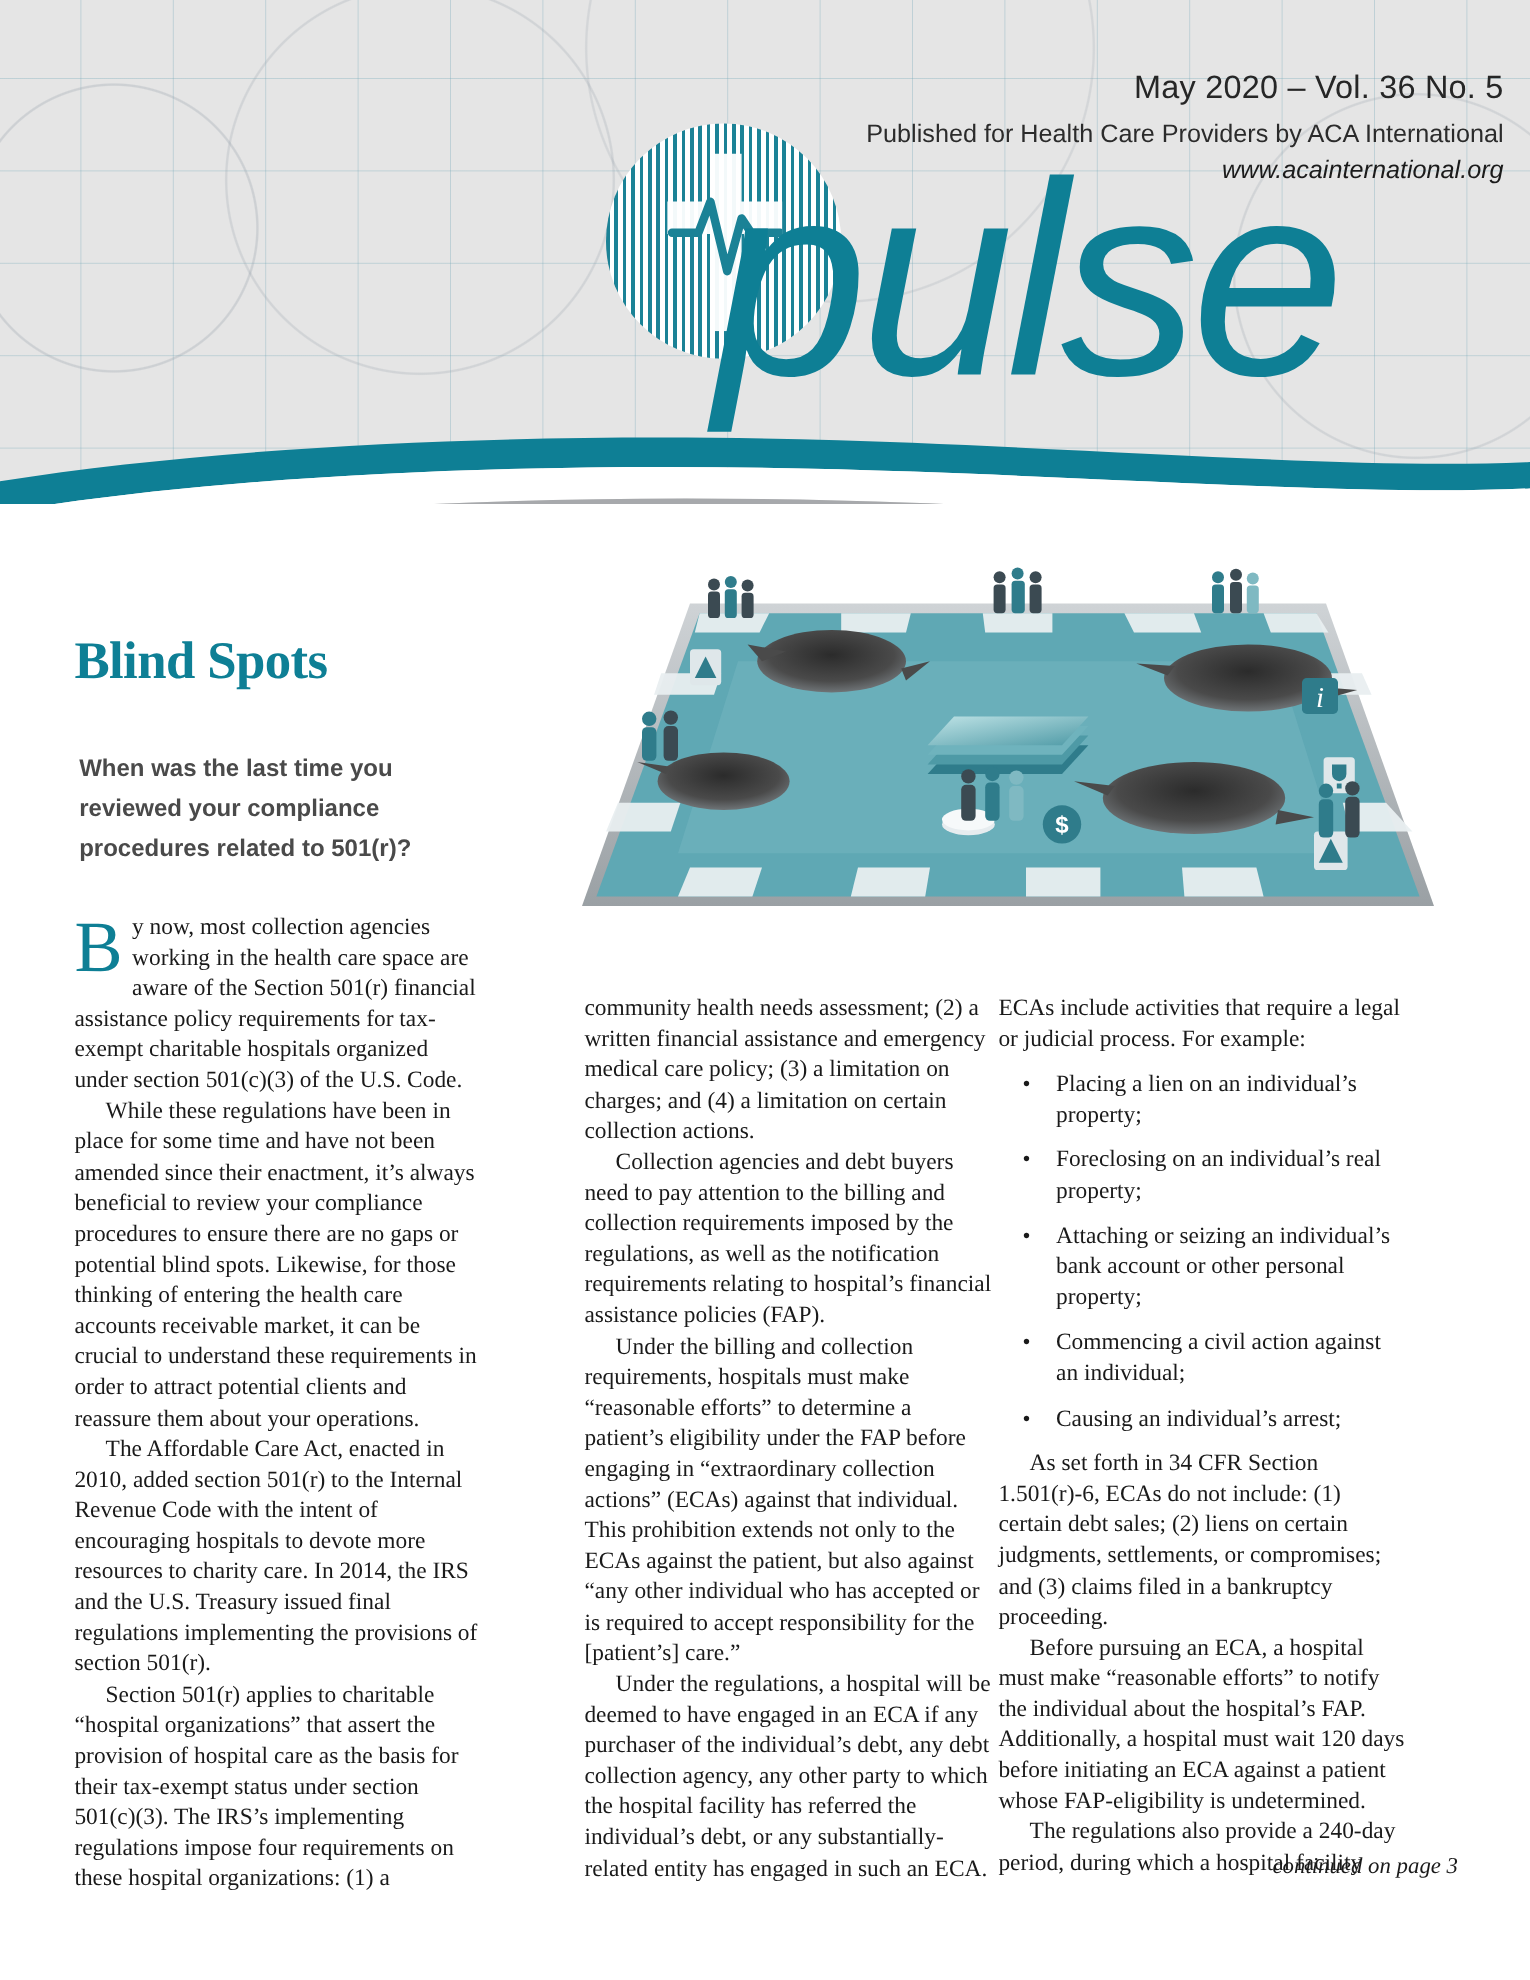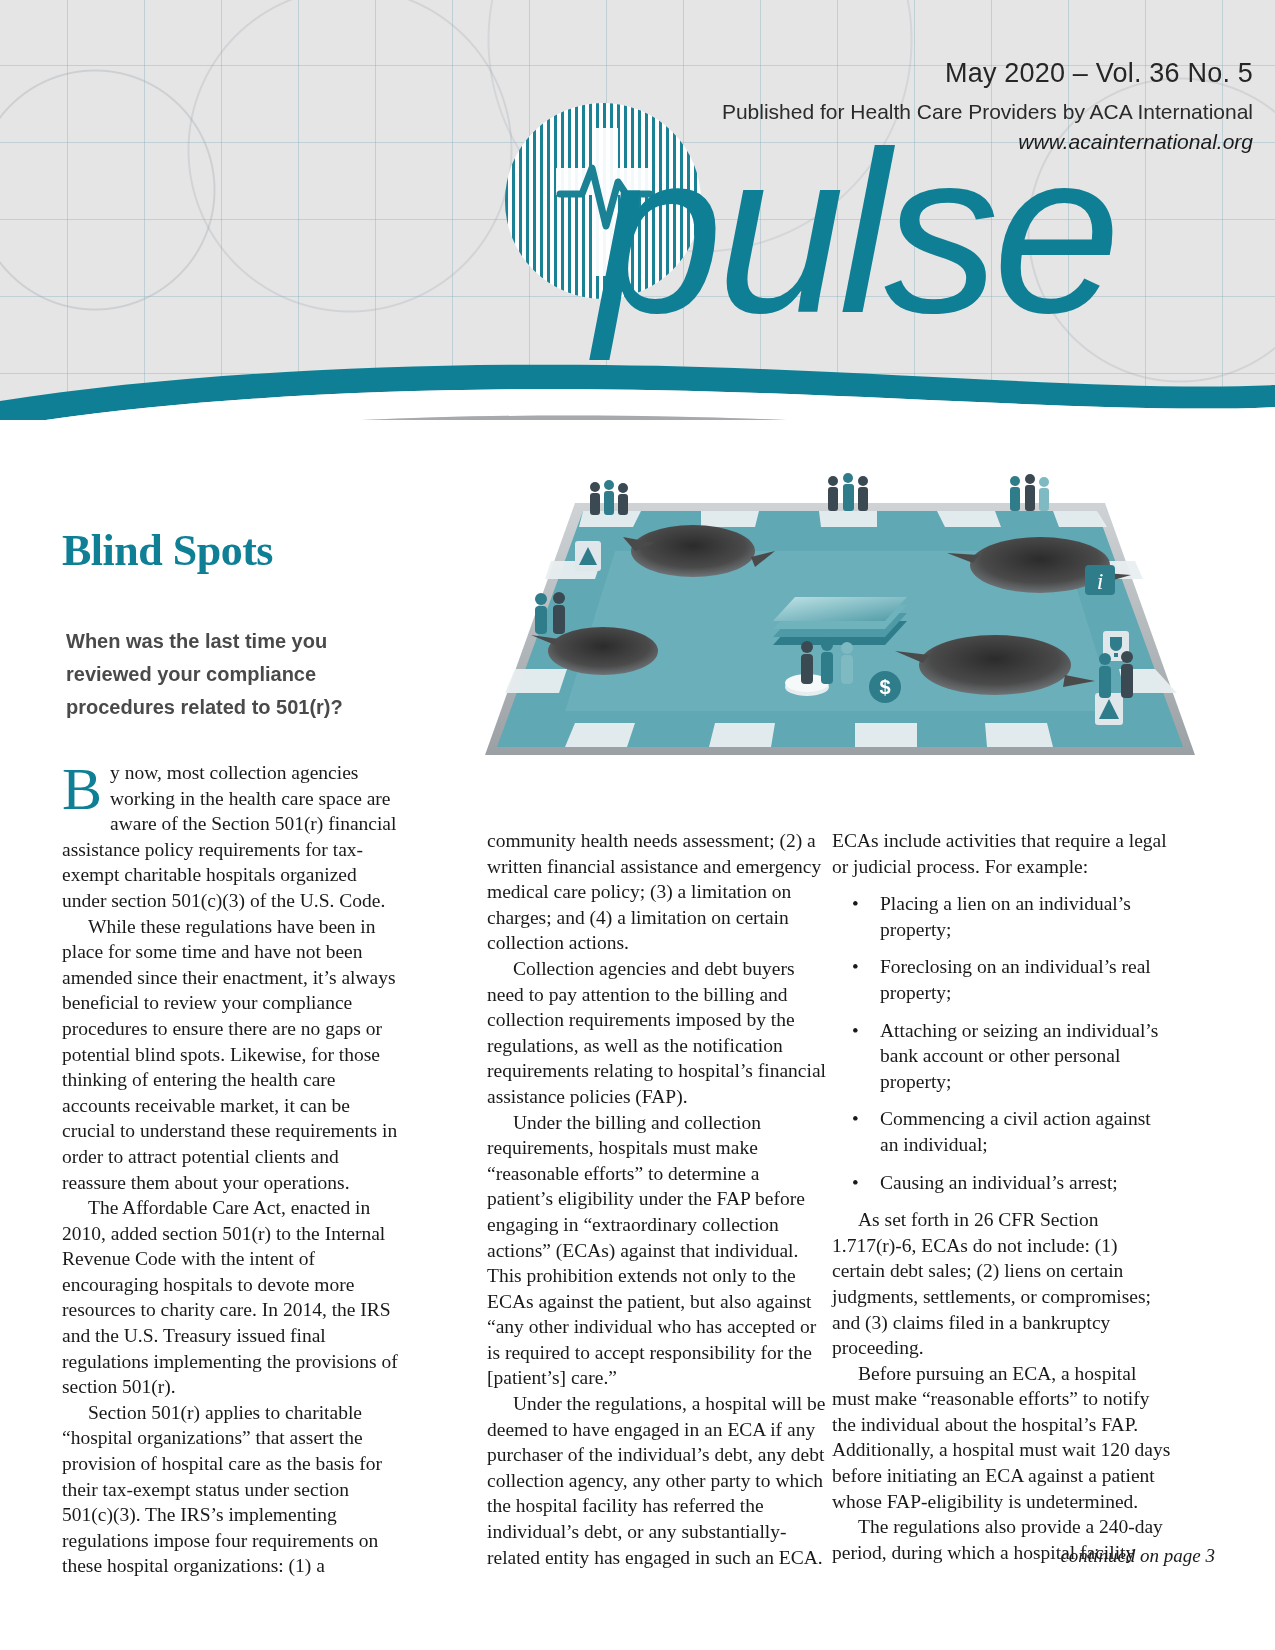--- a/index.html
+++ b/index.html
@@ -391,19 +391,19 @@
 
   <div class="col col3">
     <p class="noindent">ECAs include activities that require a legal or judicial process. For example:</p>
     <ul class="bullets">
       <li>Placing a lien on an individual’s property;</li>
       <li>Foreclosing on an individual’s real property;</li>
       <li>Attaching or seizing an individual’s bank account or other personal property;</li>
       <li>Commencing a civil action against an individual;</li>
       <li>Causing an individual’s arrest;</li>
     </ul>
-    <p>As set forth in 26 CFR Section 1.717(r)-6, ECAs do not include: (1) certain debt sales; (2) liens on certain judgments, settlements, or compromises; and (3) claims filed in a bankruptcy proceeding.</p>
+    <p>As set forth in 34 CFR Section 1.501(r)-6, ECAs do not include: (1) certain debt sales; (2) liens on certain judgments, settlements, or compromises; and (3) claims filed in a bankruptcy proceeding.</p>
     <p>Before pursuing an ECA, a hospital must make “reasonable efforts” to notify the individual about the hospital’s FAP. Additionally, a hospital must wait 120 days before initiating an ECA against a patient whose FAP-eligibility is undetermined.</p>
     <p>The regulations also provide a 240-day period, during which a hospital facility</p>
   </div>
 
   <div class="continued">continued on page 3</div>
 </div>
 
 </body></html>

